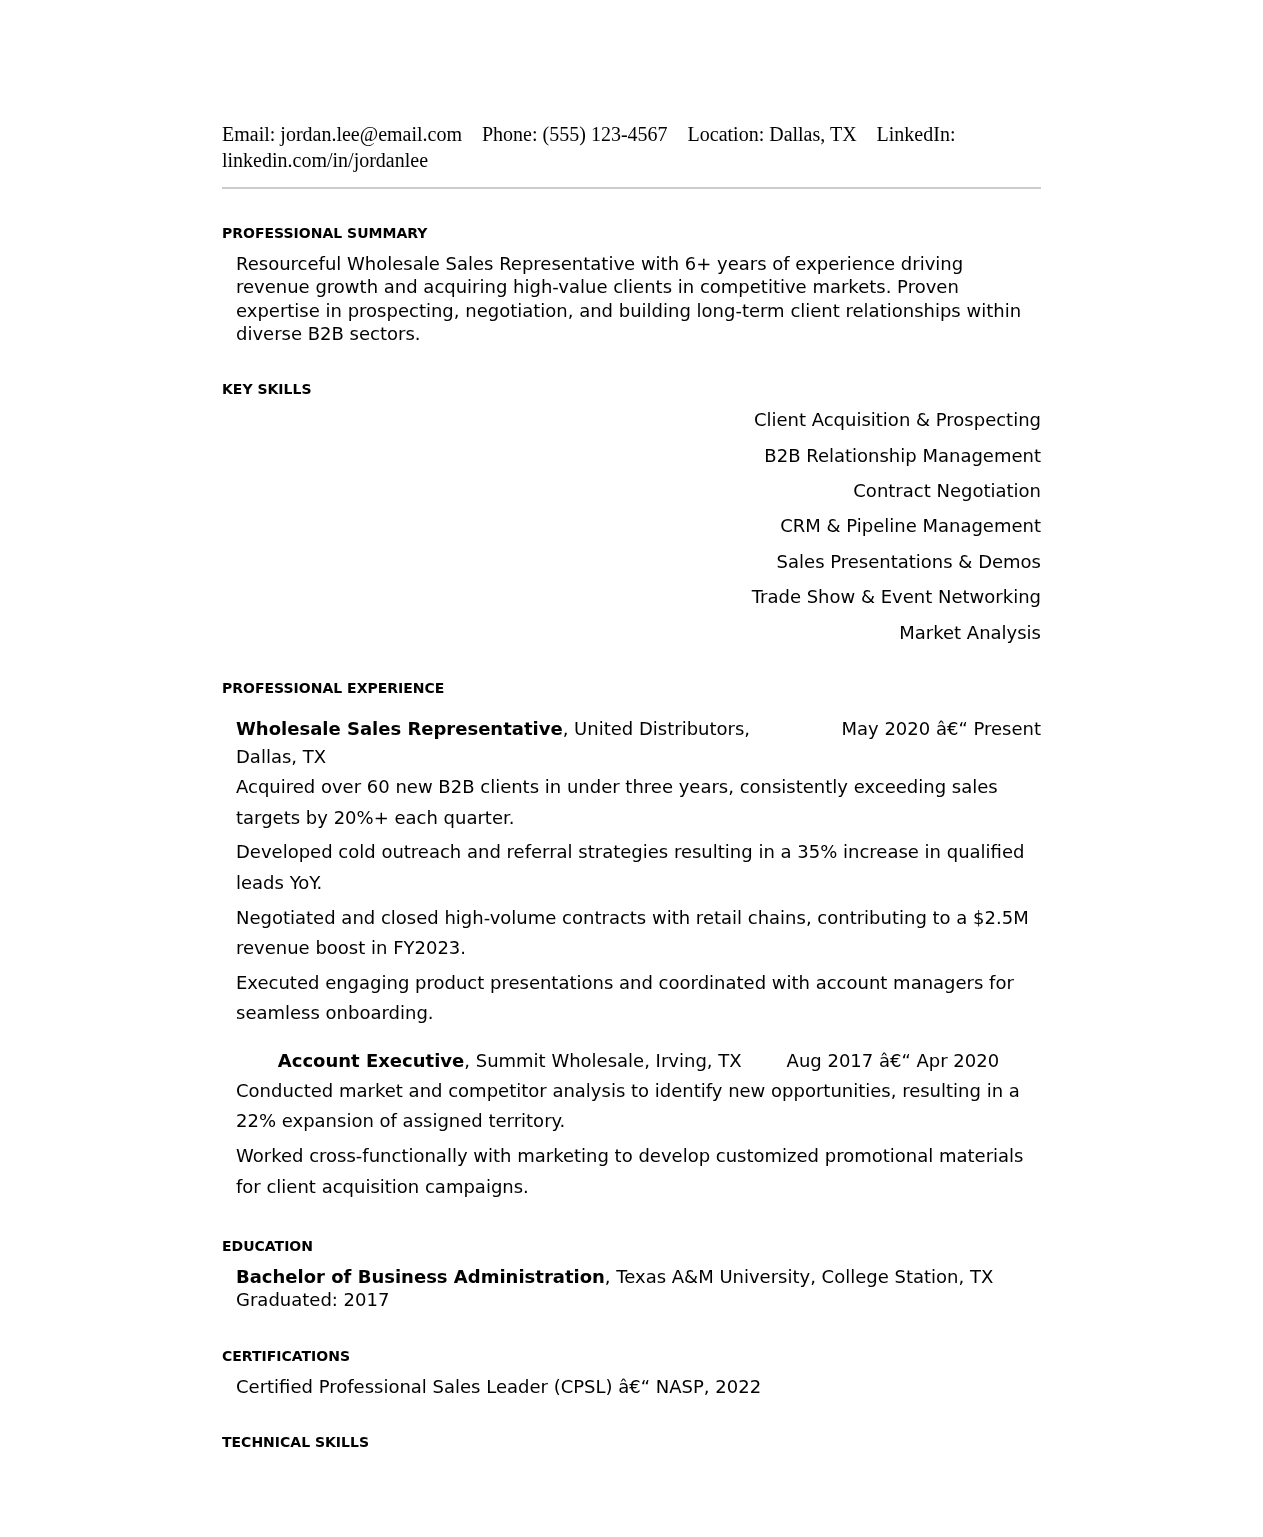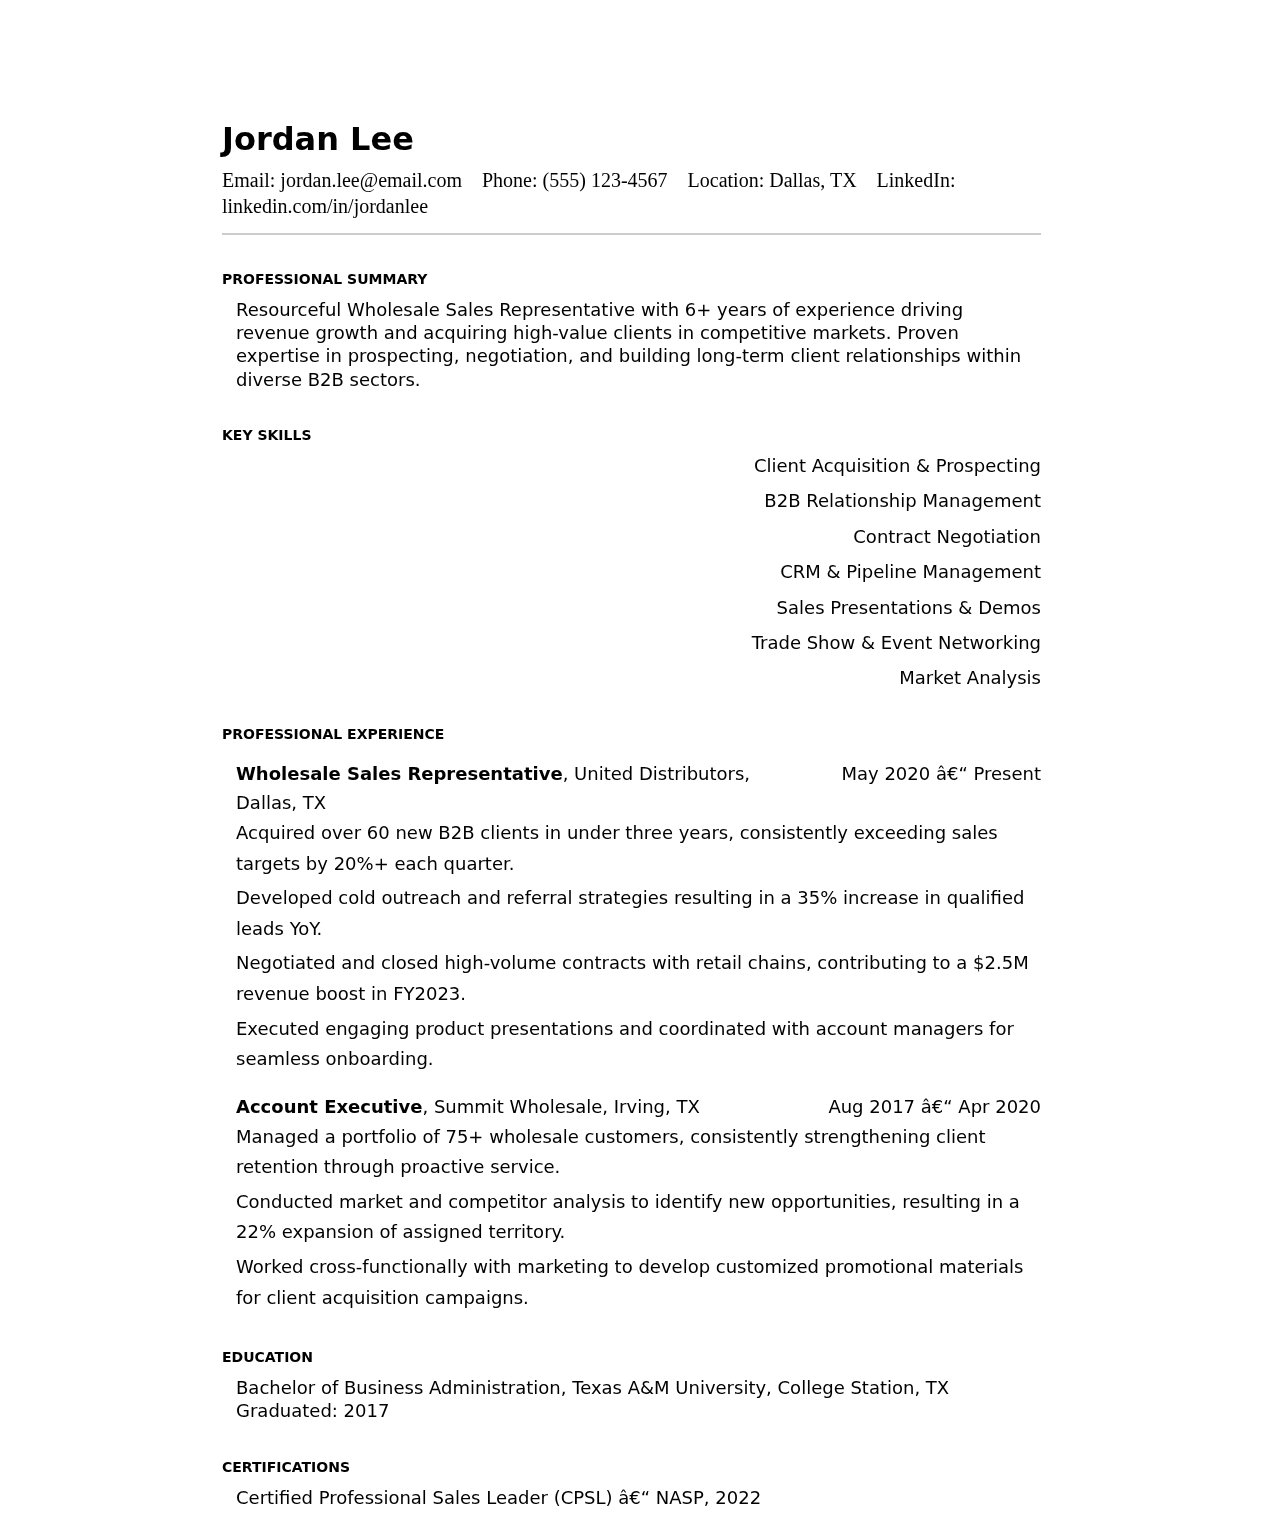--- a/index.html
+++ b/index.html
@@ -50,42 +50,41 @@
   }
   .skill-item {
     line-height: 1.3;
     margin: 0 0 12px 0;
     text-align: right;
   }
   .skill-item:last-child { margin-bottom: 0; }
   .job { margin-top: 18px; }
   .job-header {
     display: flex;
-    justify-content: space-between;
+    justify-content: center;
     align-items: baseline;
     line-height: 1.6;
     gap: 45px;
   }
   .job-title { font-weight: bold; }
   .job-dates { white-space: nowrap; }
   .job-para {
     margin: 0 0 4px 0;
     line-height: 1.7;
   }
   .job-para:last-child { margin-bottom: 0; }
   .edu-line { line-height: 1.3; }
-  .edu-degree { font-weight: normal; }
+  .edu-degree { font-weight: bold; }
   .cert-item { margin: 0; line-height: 1.3; }
 </style>
 </head>
 <body>
 
 <div class="page">
 
-  <h1 class="name">Jordan Lee</h1>
 
   <div class="contact-row">
     <span class="contact-item">Email: jordan.lee@email.com</span><span class="contact-item">Phone: (555) 123-4567</span><span class="contact-item">Location: Dallas, TX</span><span class="contact-item">LinkedIn: linkedin.com/in/jordanlee</span>
   </div>
 
   <hr class="divider">
 
   <div>
     <h2 class="section-heading">PROFESSIONAL SUMMARY</h2>
     <div class="section-content">
@@ -119,21 +118,20 @@
         <p class="job-para">Developed cold outreach and referral strategies resulting in a 35% increase in qualified leads YoY.</p>
         <p class="job-para">Negotiated and closed high-volume contracts with retail chains, contributing to a $2.5M revenue boost in FY2023.</p>
         <p class="job-para">Executed engaging product presentations and coordinated with account managers for seamless onboarding.</p>
       </div>
 
       <div class="job">
         <div class="job-header">
           <span><span class="job-title">Account Executive</span><span>, Summit Wholesale, Irving, TX</span></span>
           <span class="job-dates">Aug 2017 â€“ Apr 2020</span>
         </div>
-        <p class="job-para">Managed a portfolio of 75+ wholesale customers, consistently strengthening client retention through proactive service.</p>
         <p class="job-para">Conducted market and competitor analysis to identify new opportunities, resulting in a 22% expansion of assigned territory.</p>
         <p class="job-para">Worked cross-functionally with marketing to develop customized promotional materials for client acquisition campaigns.</p>
       </div>
 
     </div>
   </div>
 
   <div>
     <h2 class="section-heading">EDUCATION</h2>
     <div class="section-content">

